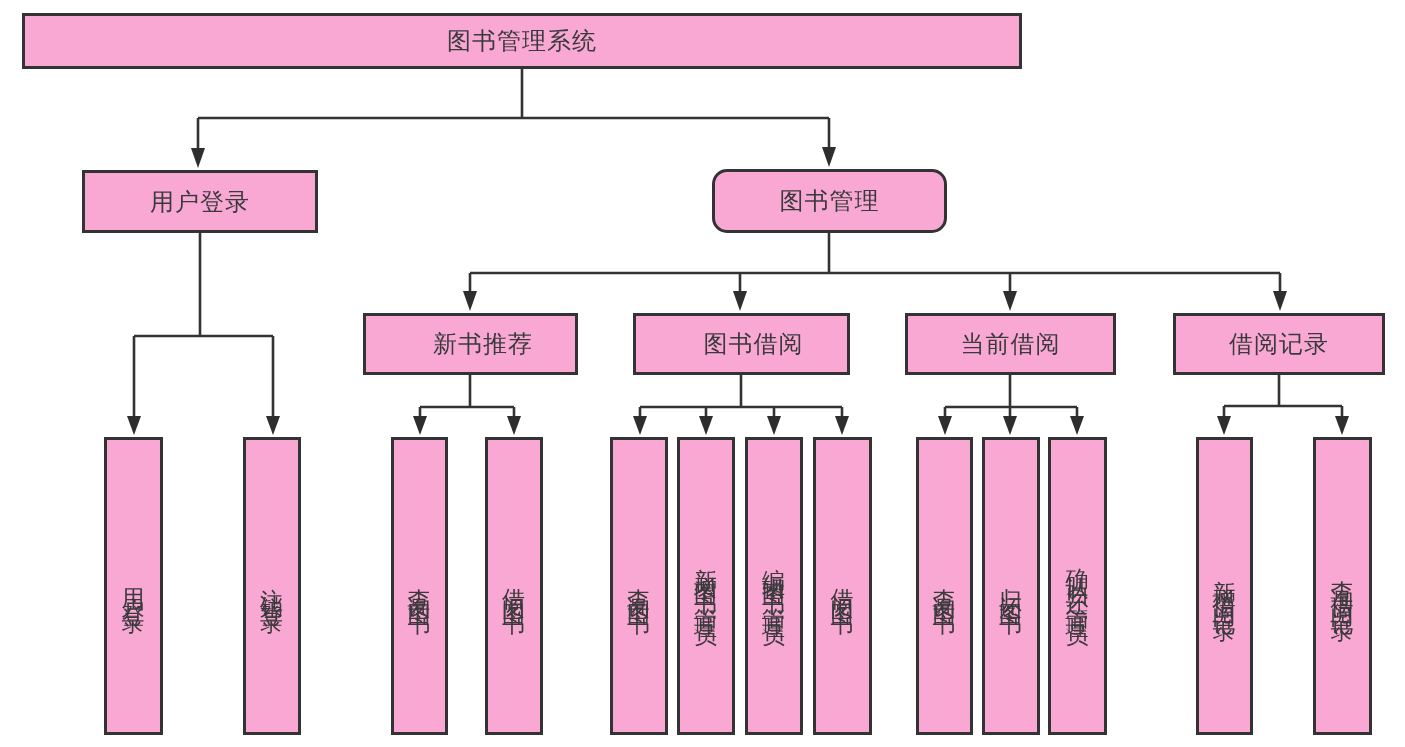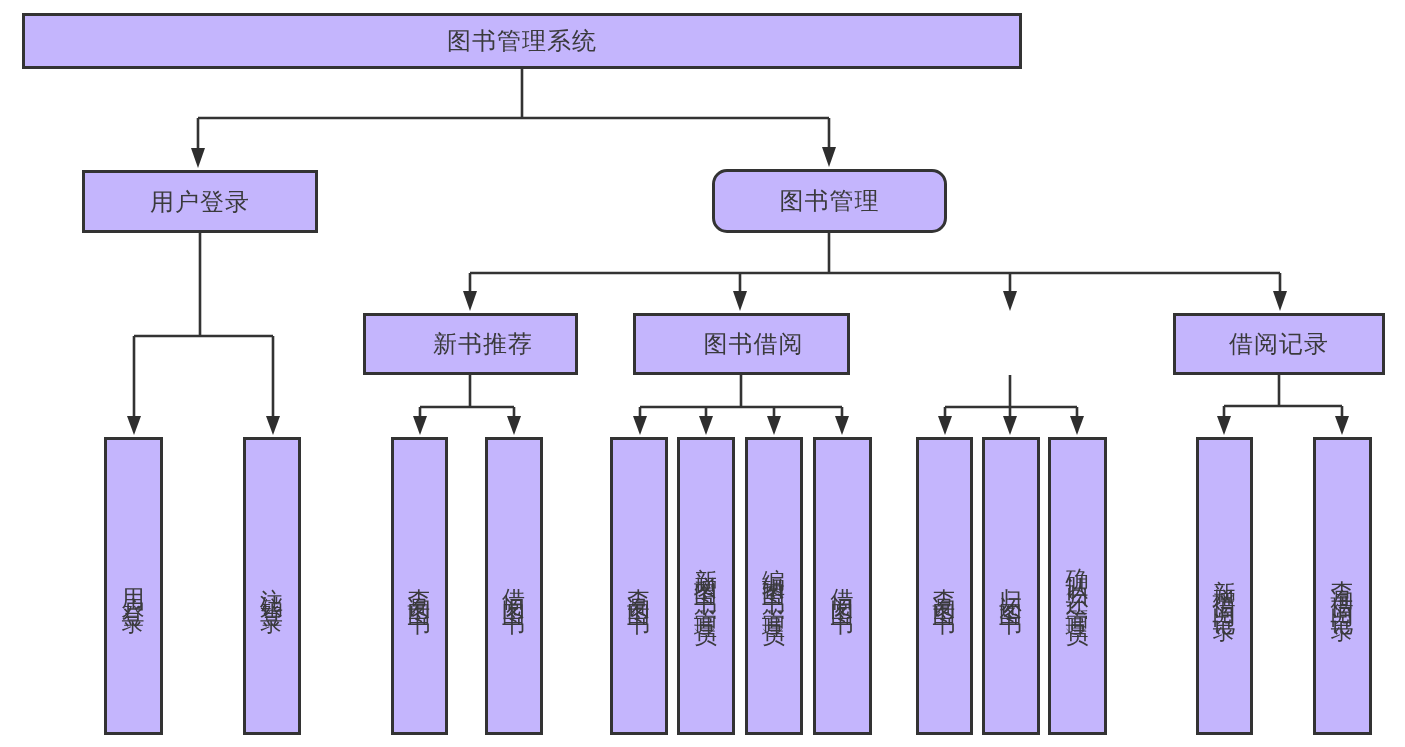--- a/index.html
+++ b/index.html
@@ -18,21 +18,21 @@
   .connectors {
     position: absolute;
     left: 0;
     top: 0;
     pointer-events: none;
   }
   .node {
     position: absolute;
     box-sizing: border-box;
     border: 3px solid #333333;
-    background: #c4b5fd;
+    background: #f9a8d4;
     display: flex;
     align-items: center;
     justify-content: center;
     color: #3a3a3c;
   }
   .node.h .label {
     font-size: 24px;
     letter-spacing: 1px;
     white-space: nowrap;
   }
@@ -115,20 +115,23 @@
   <div class="node h" style="left:712px; top:169px; width:235px; height:64px;border-radius:15px;">
     <span class="label">图书管理</span>
   </div>
 
   <div class="node h" style="left:363px; top:313px; width:215px; height:62px;padding-left:25px;">
     <span class="label">新书推荐</span>
   </div>
   <div class="node h" style="left:633px; top:313px; width:217px; height:62px;padding-left:24px;">
     <span class="label">图书借阅</span>
   </div>
+  <div class="node h" style="left:905px; top:313px; width:211px; height:62px;">
+    <span class="label">当前借阅</span>
+  </div>
   <div class="node h" style="left:1173px; top:313px; width:212px; height:62px;">
     <span class="label">借阅记录</span>
   </div>
 
   <div class="node leaf" style="left:104px; width:59px;">
     <span class="vtext">用户登录</span>
   </div>
   <div class="node leaf" style="left:243px; width:58px;">
     <span class="vtext">注销登录</span>
   </div>

